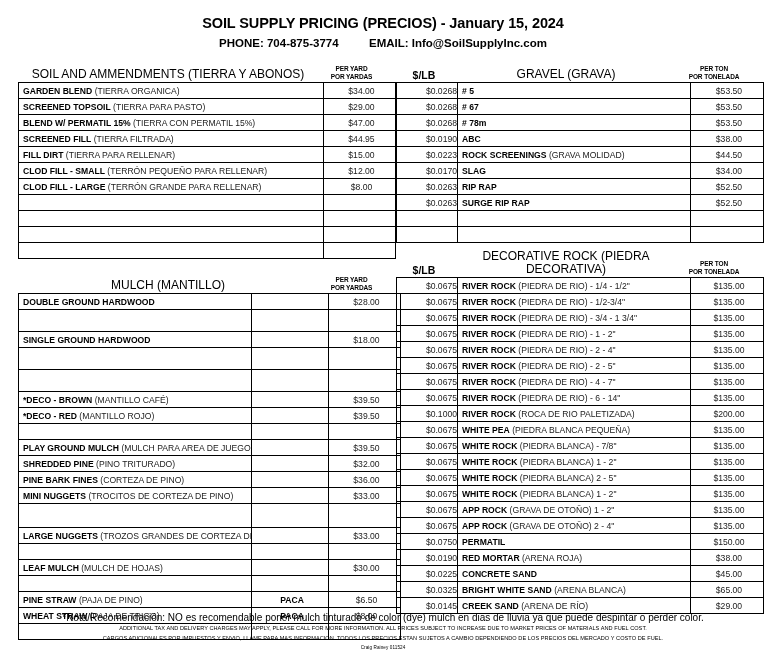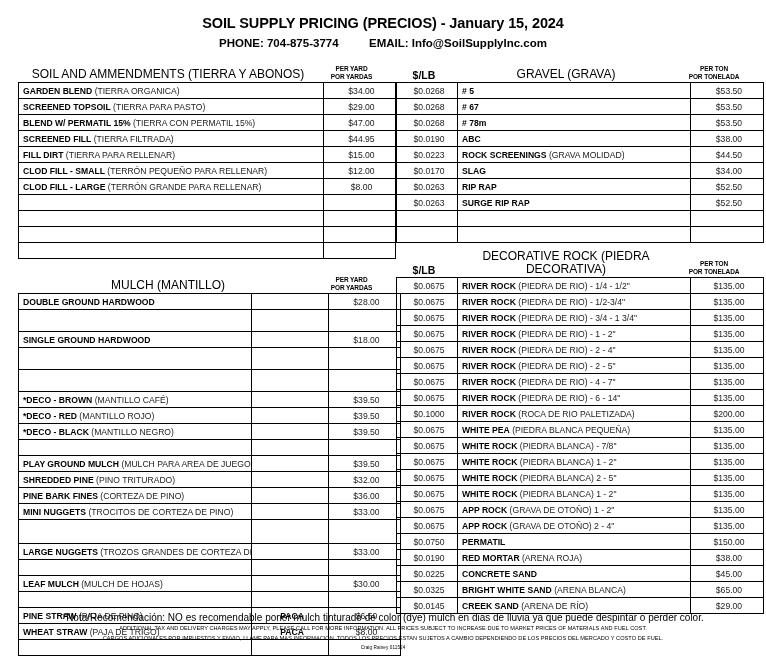--- a/index.html
+++ b/index.html
@@ -106,21 +106,21 @@
   }
   td.name {
     text-align: left;
   }
   td.price-cell {
     text-align: center;
     padding: 0;
     font-size: 9px;
   }
   td.lb {
-    text-align: center;
+    text-align: right;
     padding: 0;
     font-size: 8.8px;
     margin-top: 20px;
   }
   td.paca {
     text-align: center;
     padding: 0;
     font-size: 8.6px;
     font-weight: bold;
   }
@@ -291,25 +291,20 @@
               <td class="paca w-mulch-paca"><span class="nm"></span></td>
               <td class="price-cell w-mulch-price"><span class="es"></span></td>
             </tr>
             <tr>
               <td class="name w-mulch-name"><span class="nm">*DECO - BROWN</span>   <span class="es">(MANTILLO CAFÉ)</span></td>
               <td class="paca w-mulch-paca"><span class="nm"></span></td>
               <td class="price-cell w-mulch-price"><span class="es">$39.50</span></td>
             </tr>
             <tr>
               <td class="name w-mulch-name"><span class="nm">*DECO - RED</span>   <span class="es">(MANTILLO ROJO)</span></td>
-              <td class="paca w-mulch-paca"><span class="nm"></span></td>
-              <td class="price-cell w-mulch-price"><span class="es">$39.50</span></td>
-            </tr>
-            <tr>
-              <td class="name w-mulch-name"><span class="nm">*DECO - BLACK</span>   <span class="es">(MANTILLO NEGRO)</span></td>
               <td class="paca w-mulch-paca"><span class="nm"></span></td>
               <td class="price-cell w-mulch-price"><span class="es">$39.50</span></td>
             </tr>
             <tr class="blank">
               <td class="name w-mulch-name"><span class="nm"></span></td>
               <td class="paca w-mulch-paca"><span class="nm"></span></td>
               <td class="price-cell w-mulch-price"><span class="es"></span></td>
             </tr>
             <tr>
               <td class="name w-mulch-name"><span class="nm">PLAY GROUND MULCH</span>   <span class="es">(MULCH PARA AREA DE JUEGO)</span></td>

